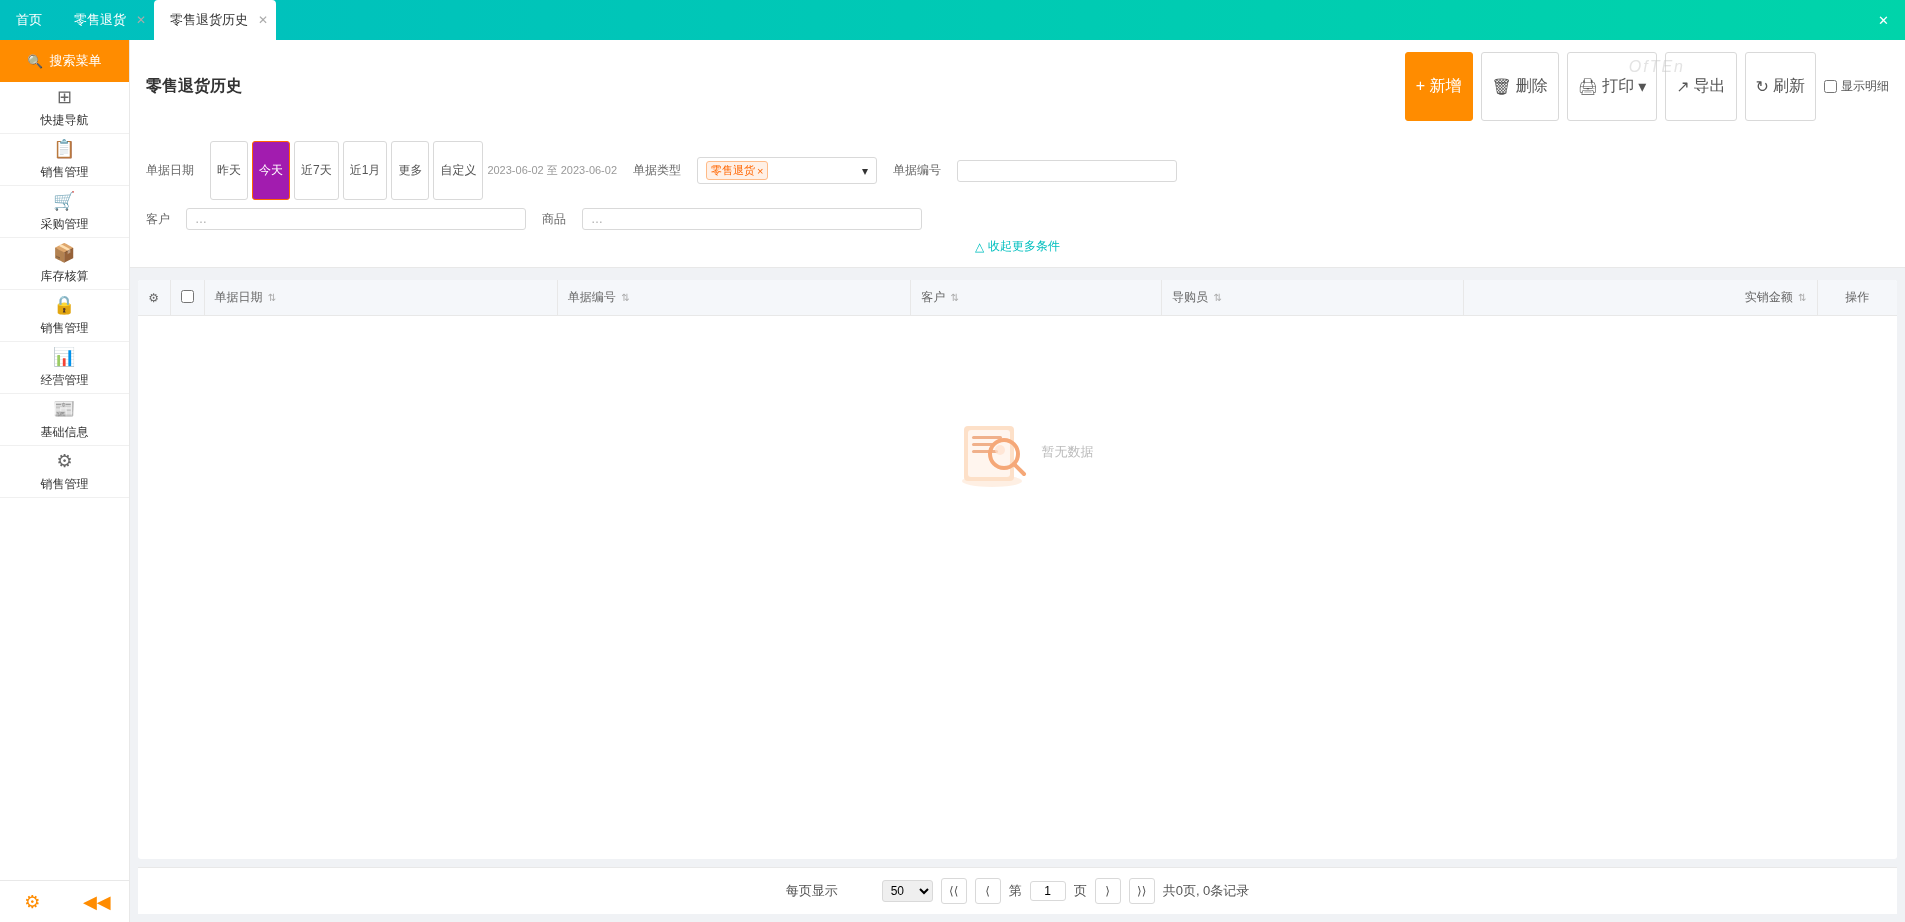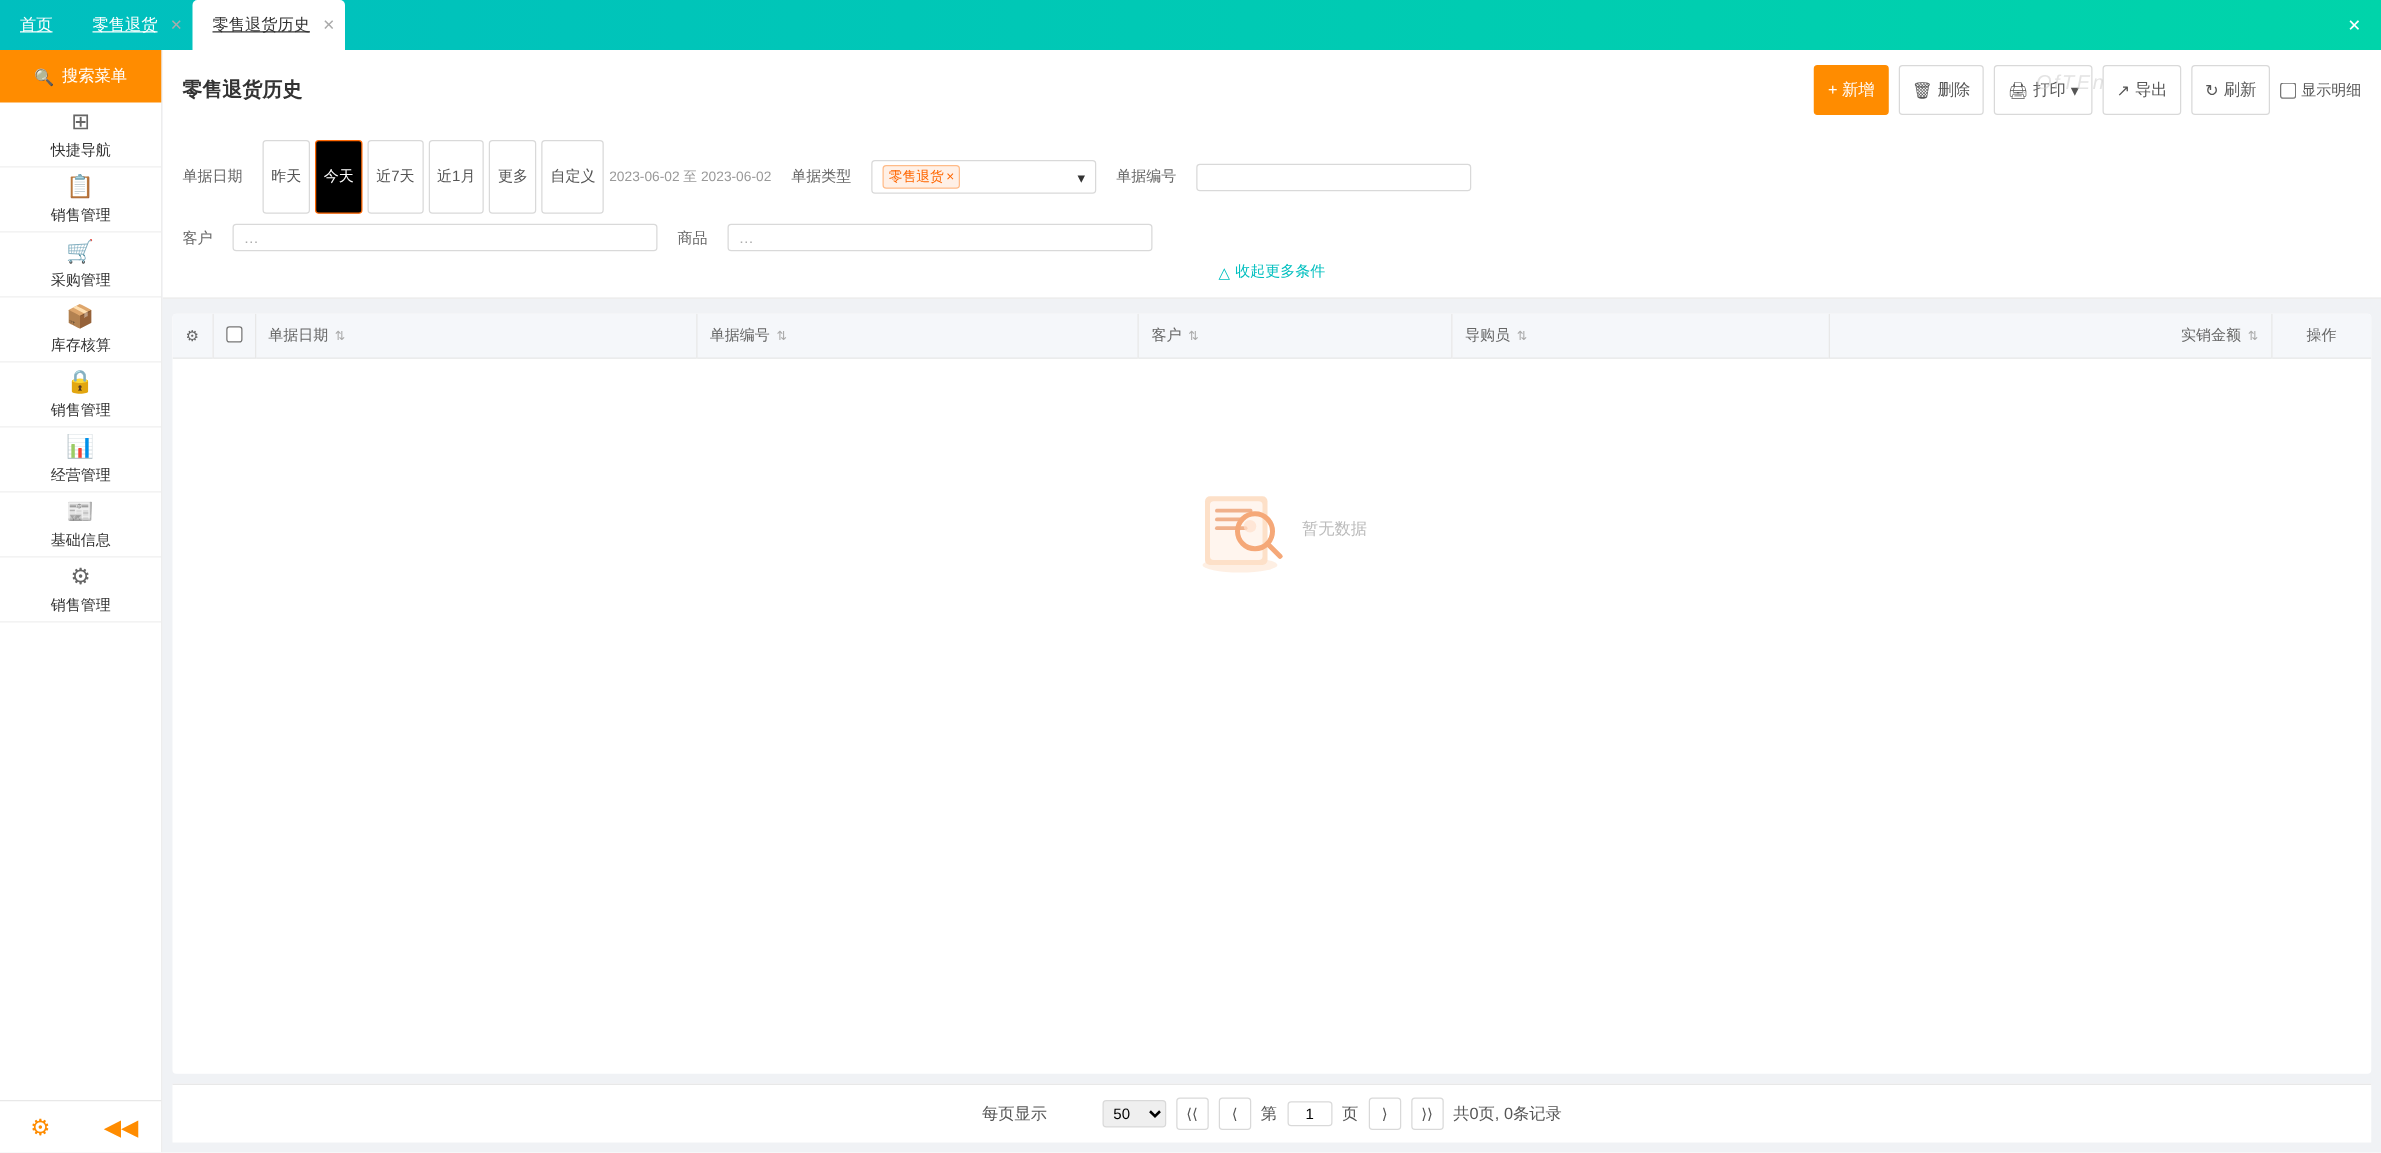--- a/index.html
+++ b/index.html
@@ -22,21 +22,20 @@
     .tab-item {
       height: 40px;
       display: flex;
       align-items: center;
       padding: 0 16px;
       color: #fff;
       font-size: 13px;
       cursor: pointer;
       white-space: nowrap;
       position: relative;
-      text-decoration: underline;
     }
     .tab-item.active {
       background: #fff;
       color: #333;
       border-radius: 4px 4px 0 0;
     }
     .tab-close-x {
       position: absolute;
       right: 8px;
       top: 50%;
@@ -138,26 +137,26 @@
     }
     .toolbar {
       display: flex;
       align-items: center;
       gap: 8px;
     }
     .toolbar-btn {
       display: flex;
       align-items: center;
       gap: 4px;
-      padding: 10px 10px;
-      border: 1px solid #d9d9d9;
-      background: #fff;
-      border-radius: 3px;
-      cursor: pointer;
-      font-size: 13px;
+      padding: 23px 10px;
+      border: 1px solid #d9d9d9;
+      background: #fff;
+      border-radius: 3px;
+      cursor: pointer;
+      font-size: 16px;
       color: #555;
     }
     .toolbar-btn.secondary {
       background: #ff8c00;
       color: #fff;
       border-color: #ff8c00;
     }
     .checkbox-label {
       display: flex;
       align-items: center;
@@ -192,21 +191,21 @@
     .date-btn {
       padding: 20px 6px;
       border: 1px solid #d9d9d9;
       border-radius: 3px;
       background: #fff;
       cursor: pointer;
       font-size: 12px;
       color: #555;
     }
     .date-btn.active {
-      background: #000000;
+      background: #a21caf;
       color: #fff;
       border-color: #ff6600;
     }
     .date-range {
       font-size: 11px;
       color: #999;
     }
     .filter-select {
       display: flex;
       align-items: center;

